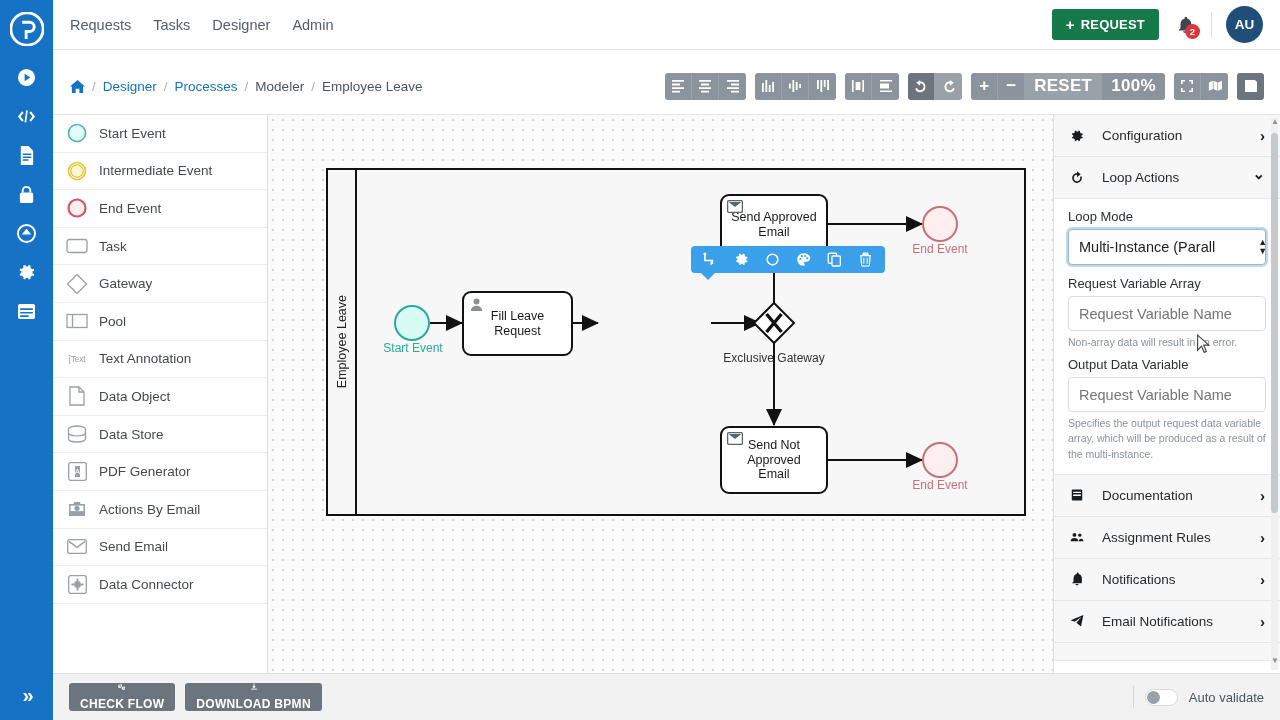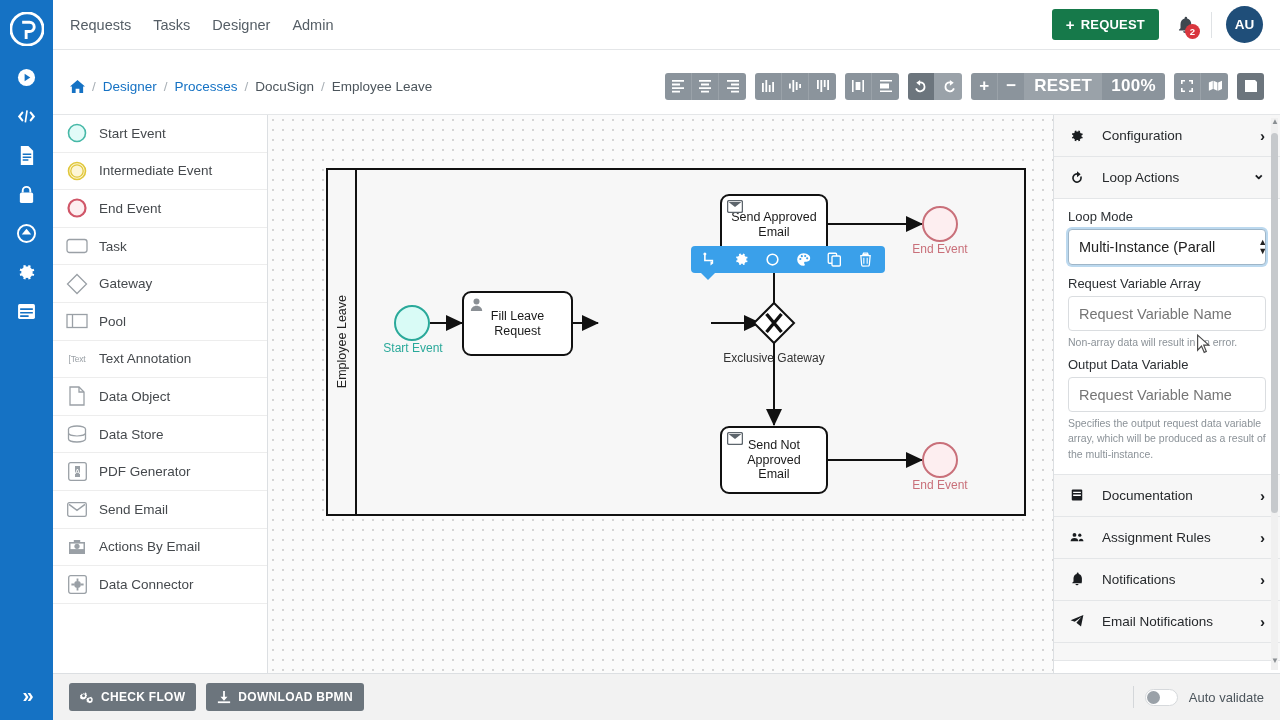--- a/index.html
+++ b/index.html
@@ -187,21 +187,21 @@
 
   
   #bottombar {
     position: absolute; left: 53px; top: 673px; width: 1227px; height: 47px;
     background: #f2f2f2; border-top: 1px solid #dcdfe2;
     display: flex; align-items: center; padding: 0 16px;
   }
   .bb-btn {
     background: #6c757d; color: #fff; border: none; border-radius: 3px; height: 28px;
     padding: 0 11px; font-size: 12px; font-weight: 600; letter-spacing: .3px;
-    display: flex; align-items: center; gap: 7px; margin-right: 10px;
+    display: flex; align-items: center; gap: 7px; margin-right: 10px; flex-direction: column;
   }
   .bb-btn svg { width: 14px; height: 14px; fill: #fff; }
   #bb-right { margin-left: auto; display: flex; align-items: center; gap: 11px; }
   #bb-divider { width: 1px; height: 22px; background: #d4d7da; }
   #toggle {
     width: 33px; height: 17px; border-radius: 9px; background: #fff;
     border: 1px solid #d6d9dc; position: relative;
   }
   #toggle .knob { position: absolute; left: 1px; top: 1px; width: 13px; height: 13px; border-radius: 50%; background: #9aa1a8; }
   #auto-label { font-size: 13px; color: #4c555c; }
@@ -287,21 +287,21 @@
     <span class="home">
         <svg viewBox="0 0 16 16">
           <path d="M8 1L0 8h2v7h4v-4.5h4V15h4V8h2z"></path>
         </svg>
       </span>
     <span class="sep">/</span>
     <a class="lnk">Designer</a>
     <span class="sep">/</span>
     <a class="lnk">Processes</a>
     <span class="sep">/</span>
-    <span class="cur">DocuSign</span>
+    <span class="cur">Modeler</span>
     <span class="sep">/</span>
     <span class="cur">Employee Leave</span>
   </div>
 
   <div id="toolbar">
     <div class="tgroup">
       <div class="tbtn">
           <svg viewBox="0 0 14 14">
             <path d="M1 1h12v1.8H1zM1 4.6h8v1.8H1zM1 8.2h12V10H1zM1 11.8h8v1.8H1z"></path>
           </svg>
@@ -465,37 +465,37 @@
         <svg width="19" height="19" viewBox="0 0 19 19">
           <rect x=".7" y=".7" width="17.6" height="17.6" rx="2" fill="#fff" stroke="#9aa0a6" stroke-width="1.3"></rect>
           <path d="M7 4h5v11H7z" fill="#9aa0a6"></path>
           <text x="9.5" y="12" font-size="8" fill="#fff" text-anchor="middle" font-family="Liberation Sans, sans-serif">A</text>
         </svg>
       </span>
     <span>PDF Generator</span>
   </div>
   <div class="pal-item">
     <span class="pal-ic">
-        <svg width="20" height="17" viewBox="0 0 20 17">
-          <rect x=".7" y="1.7" width="18.6" height="13.6" rx="1.6" fill="#fff" stroke="#9aa0a6" stroke-width="1.3"></rect>
-          <path d="M2 3.3l8 6 8-6" fill="none" stroke="#9aa0a6" stroke-width="1.5"></path>
-        </svg>
-      </span>
-    <span>Send Email</span>
-  </div>
-  <div class="pal-item">
-    <span class="pal-ic">
         <svg width="20" height="18" viewBox="0 0 20 18">
           <path d="M2 4h16v12H2z" fill="#9aa0a6"></path>
           <path d="M3.5 5.6h13v5.5h-13z" fill="#fff"></path>
           <circle cx="10" cy="8.3" r="2.6" fill="#9aa0a6"></circle>
           <path d="M6.8 2h6.4v2H6.8z" fill="#9aa0a6"></path>
         </svg>
       </span>
     <span>Actions By Email</span>
+  </div>
+  <div class="pal-item">
+    <span class="pal-ic">
+        <svg width="20" height="17" viewBox="0 0 20 17">
+          <rect x=".7" y="1.7" width="18.6" height="13.6" rx="1.6" fill="#fff" stroke="#9aa0a6" stroke-width="1.3"></rect>
+          <path d="M2 3.3l8 6 8-6" fill="none" stroke="#9aa0a6" stroke-width="1.5"></path>
+        </svg>
+      </span>
+    <span>Send Email</span>
   </div>
   <div class="pal-item">
     <span class="pal-ic">
         <svg width="19" height="19" viewBox="0 0 19 19">
           <rect x=".7" y=".7" width="17.6" height="17.6" rx="2" fill="#fff" stroke="#9aa0a6" stroke-width="1.3"></rect>
           <circle cx="9.5" cy="9.5" r="3.4" fill="#9aa0a6"></circle>
           <path d="M8.6 3.4h1.8v2.6H8.6zM8.6 13h1.8v2.6H8.6zM3.4 8.6h2.6v1.8H3.4zM13 8.6h2.6v1.8H13z" fill="#9aa0a6"></path>
         </svg>
       </span>
     <span>Data Connector</span>

